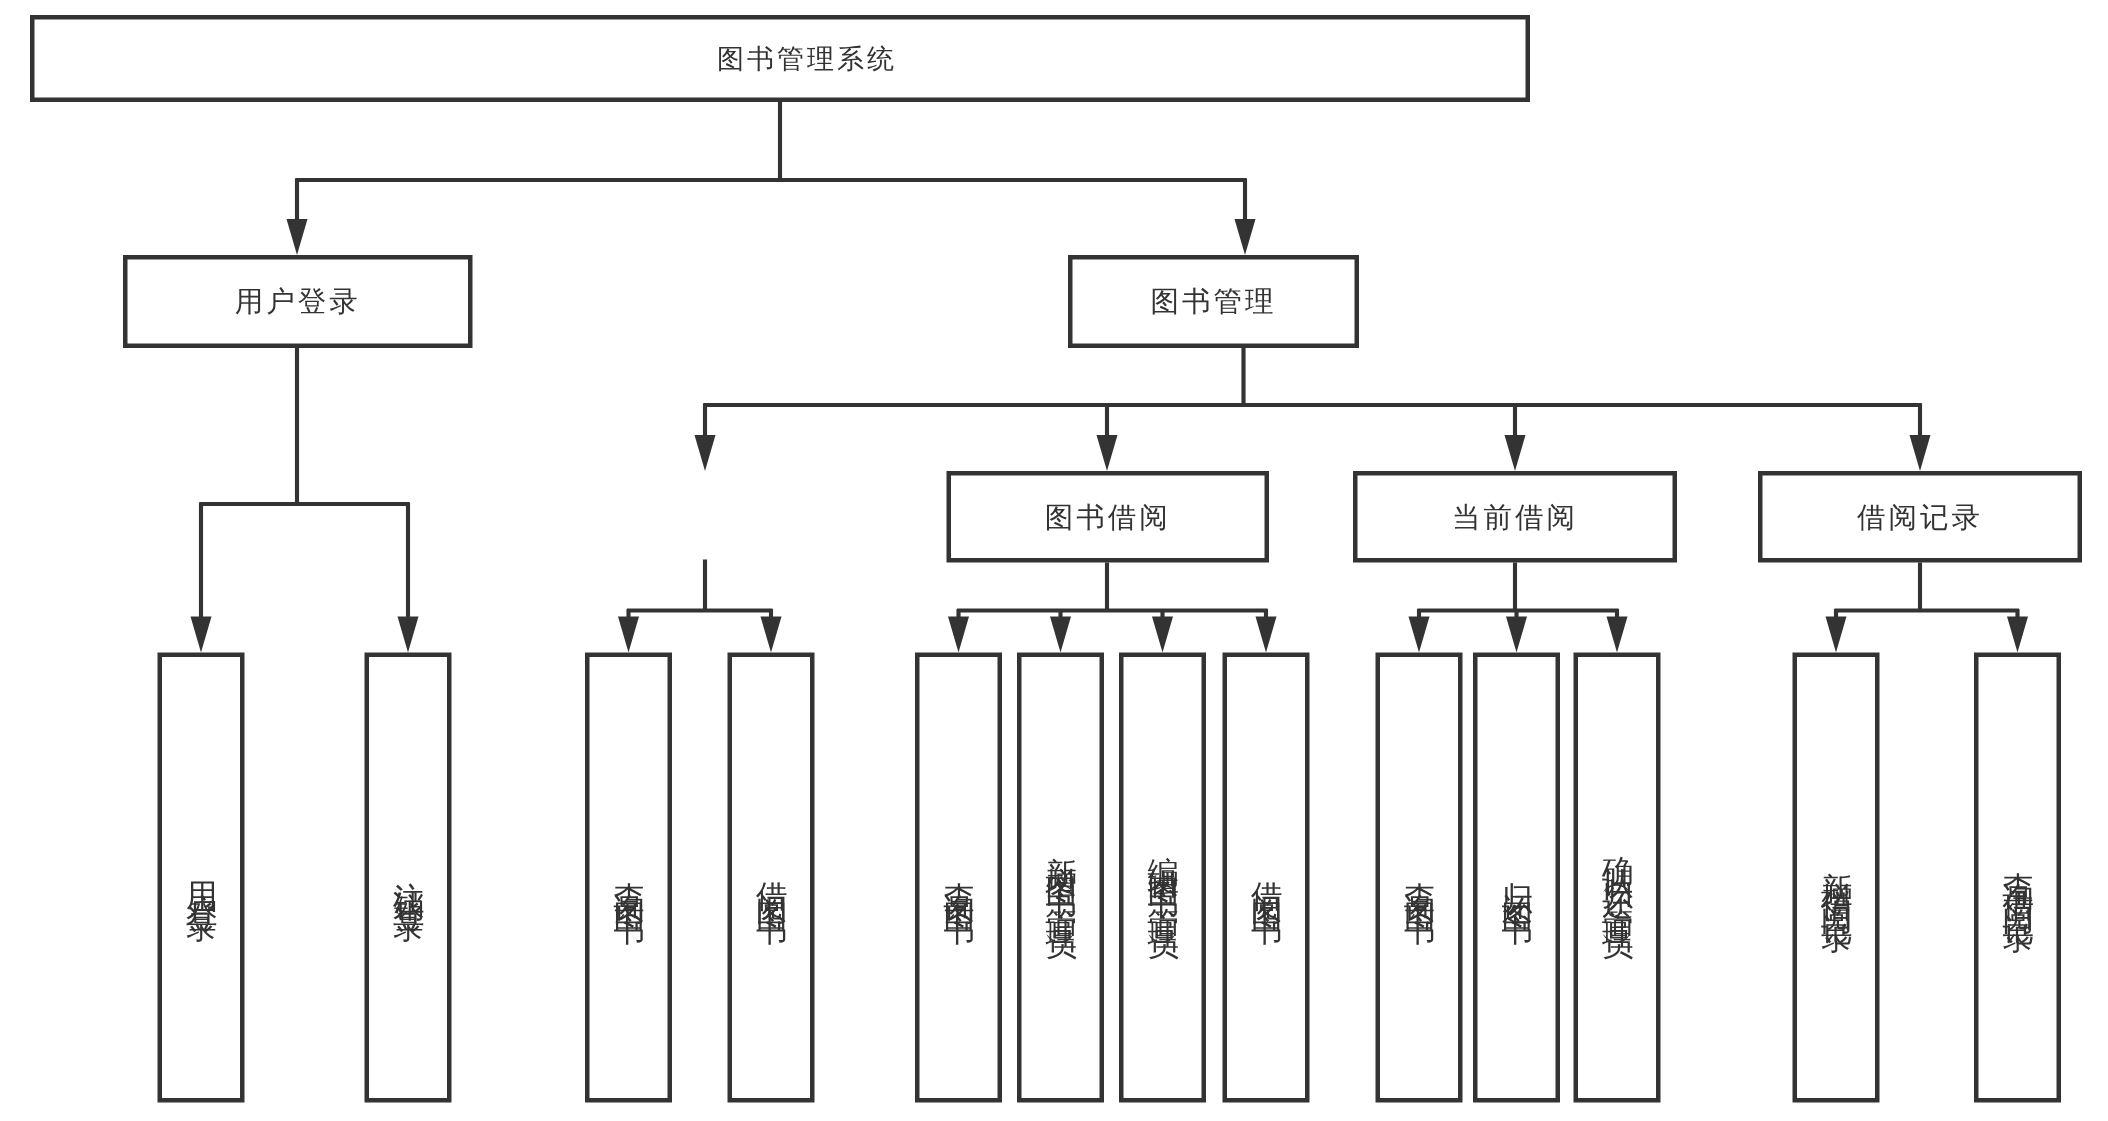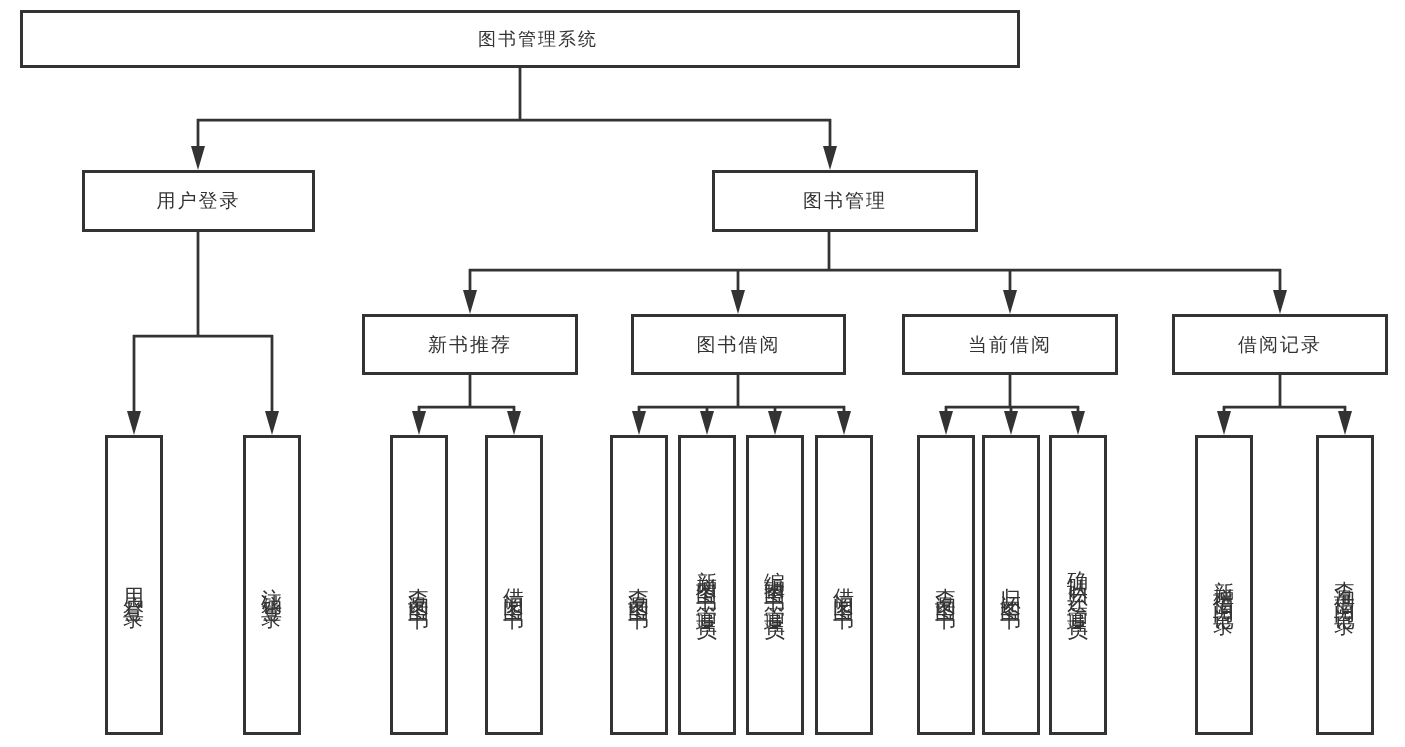--- a/index.html
+++ b/index.html
@@ -91,27 +91,24 @@
     </g>
   </svg>
 
   <div class="box h root" style="left:20px;top:10px;width:1000px;height:58px">
     <span>图书管理系统</span>
   </div>
 
   <div class="box h" style="left:82px;top:170px;width:233px;height:62px">
     <span>用户登录</span>
   </div>
-  <div class="box h" style="left:712px;top:170px;width:266px;height:62px">
+  <div class="box h" style="left:712px;top:170px;width:194px;height:62px">
     <span>图书管理</span>
   </div>
 
-  <div class="box h" style="left:362px;top:314px;width:216px;height:61px">
-    <span>新书推荐</span>
-  </div>
   <div class="box h" style="left:631px;top:314px;width:215px;height:61px">
     <span>图书借阅</span>
   </div>
   <div class="box h" style="left:1172px;top:314px;width:216px;height:61px">
     <span>借阅记录</span>
   </div>
   <div class="box h" style="left:902px;top:314px;width:216px;height:61px">
     <span>当前借阅</span>
   </div>
 

